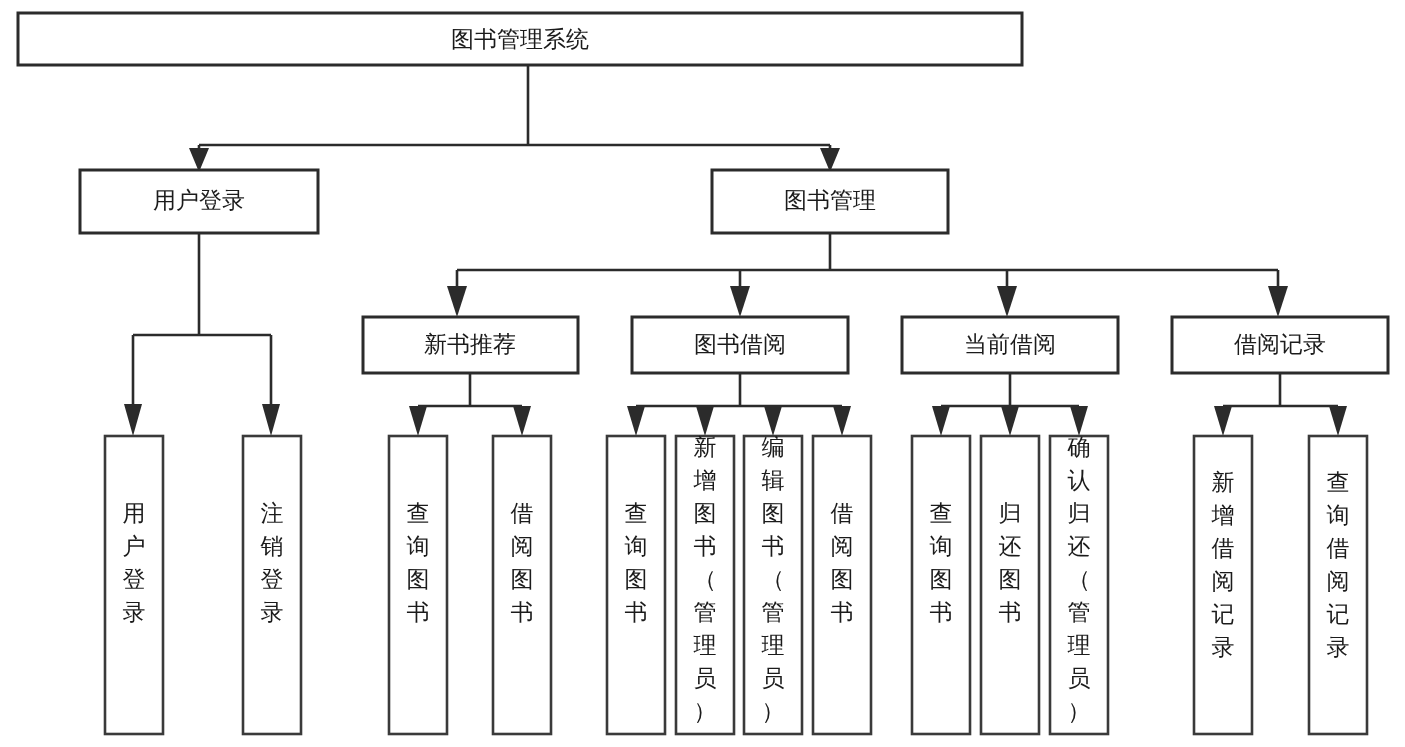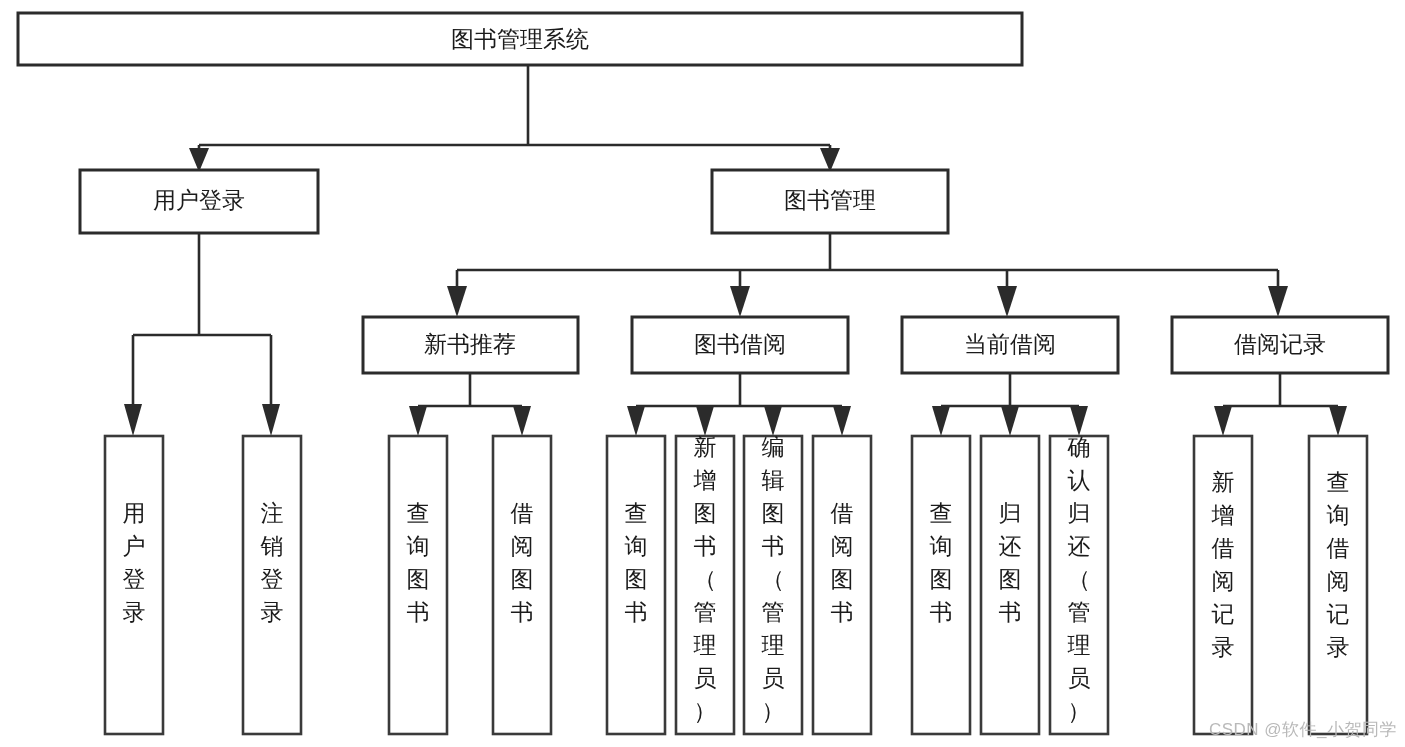--- a/index.html
+++ b/index.html
@@ -232,14 +232,13 @@
       <rect class="node-rect-thin" x="1194" y="436" width="58" height="298"></rect>
       <text class="node-label-v" x="1223" y="490"><tspan x="1223" y="490">新</tspan><tspan x="1223" y="523">增</tspan><tspan x="1223" y="556">借</tspan><tspan x="1223" y="589">阅</tspan><tspan x="1223" y="622">记</tspan><tspan x="1223" y="655">录</tspan></text>
     </g>
     <g>
       <rect class="node-rect-thin" x="1309" y="436" width="58" height="298"></rect>
       <text class="node-label-v" x="1338" y="490"><tspan x="1338" y="490">查</tspan><tspan x="1338" y="523">询</tspan><tspan x="1338" y="556">借</tspan><tspan x="1338" y="589">阅</tspan><tspan x="1338" y="622">记</tspan><tspan x="1338" y="655">录</tspan></text>
     </g>
 
   </svg>
 
-  <div class="watermark">CSDN @软件_小贺同学</div>
 </div>
 
 </body></html>

